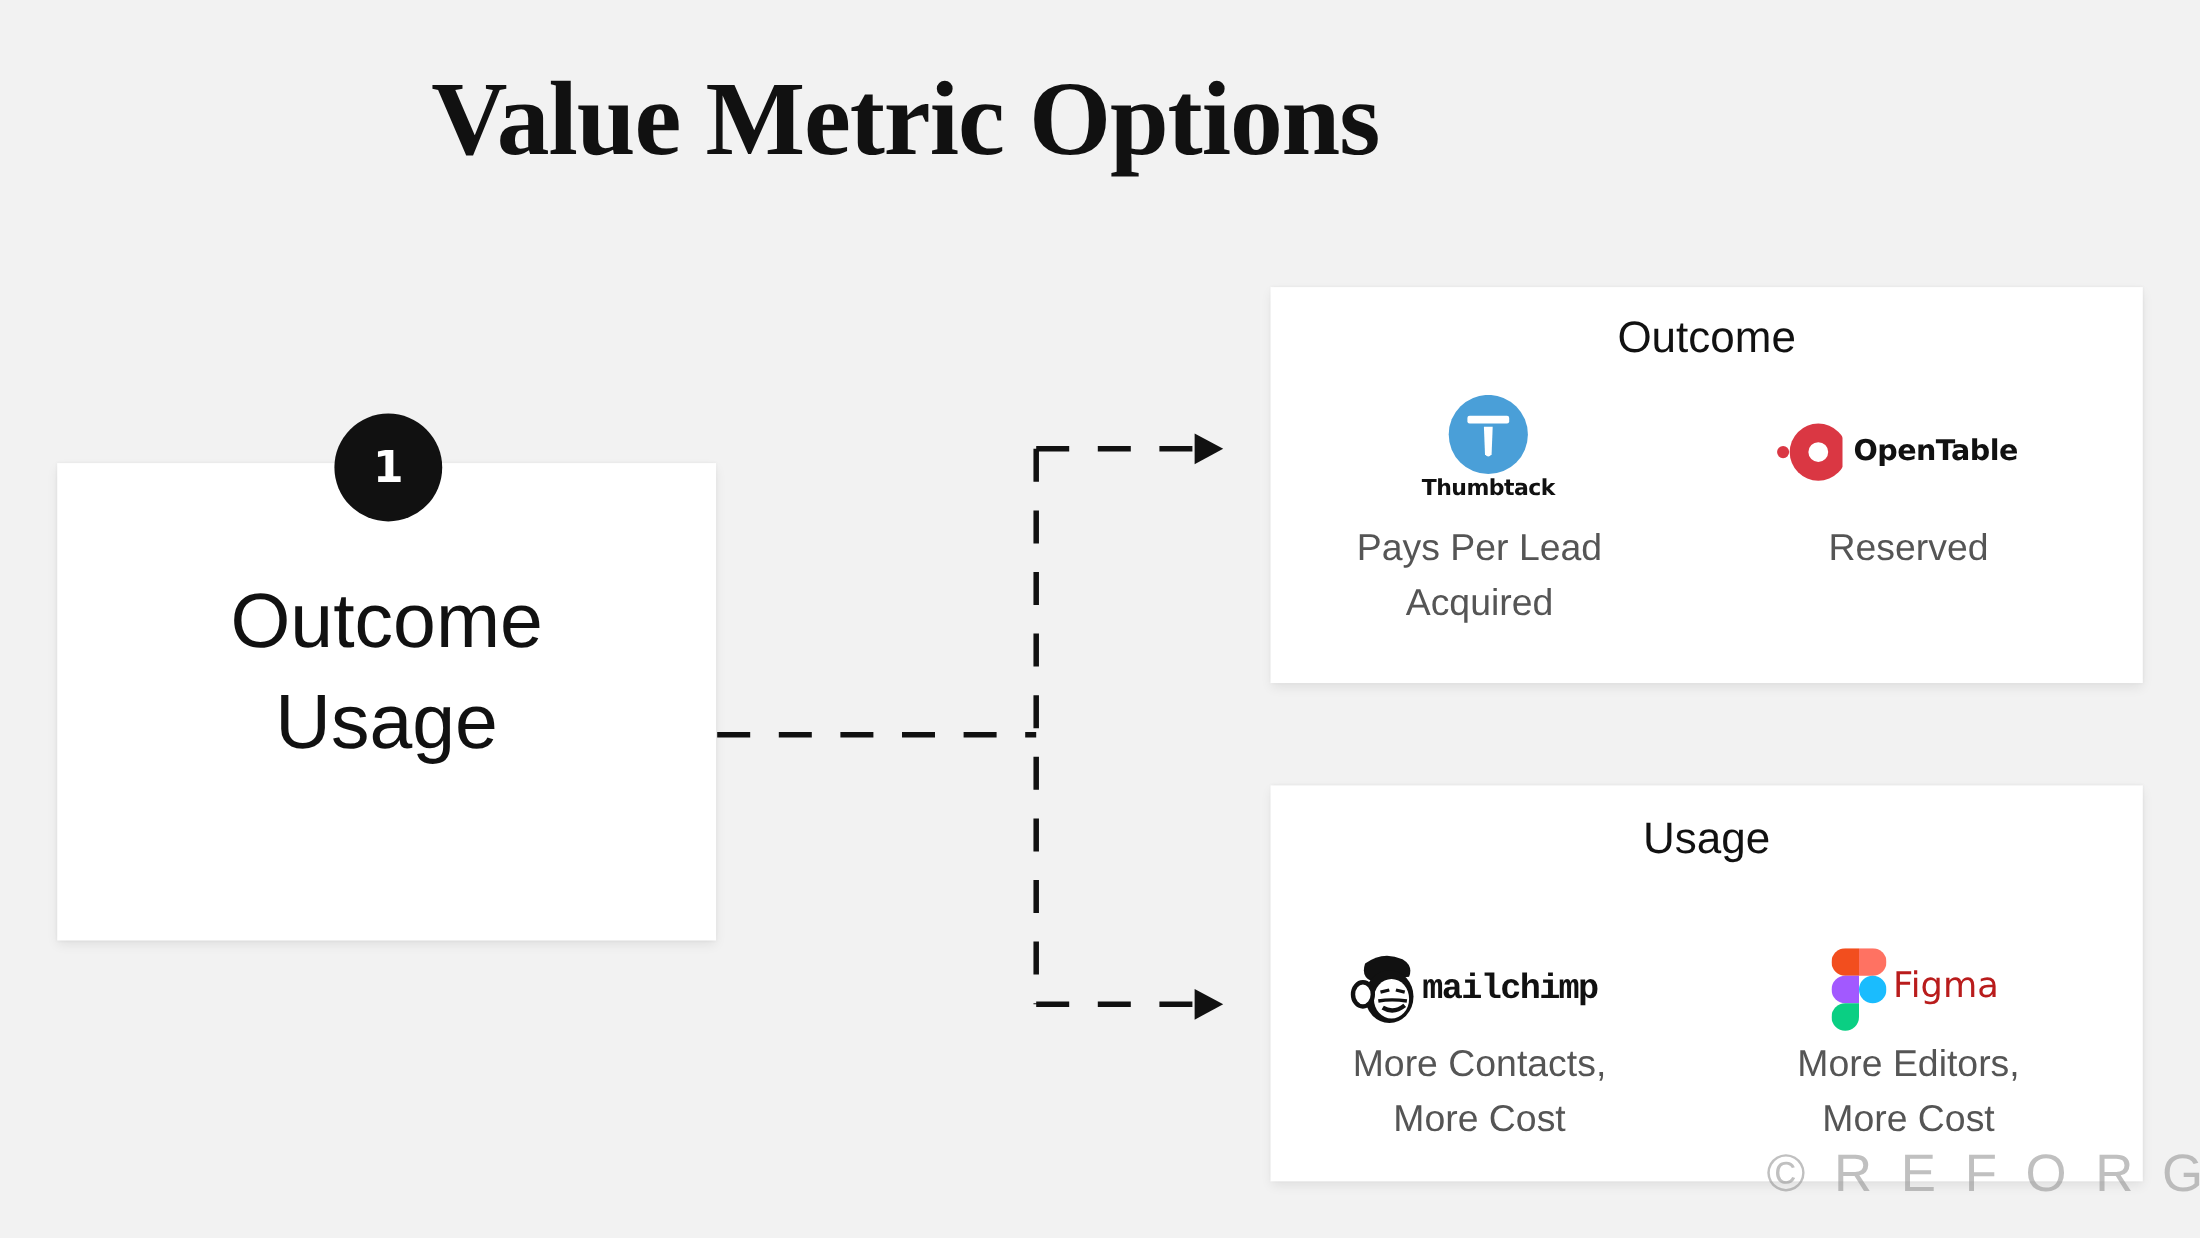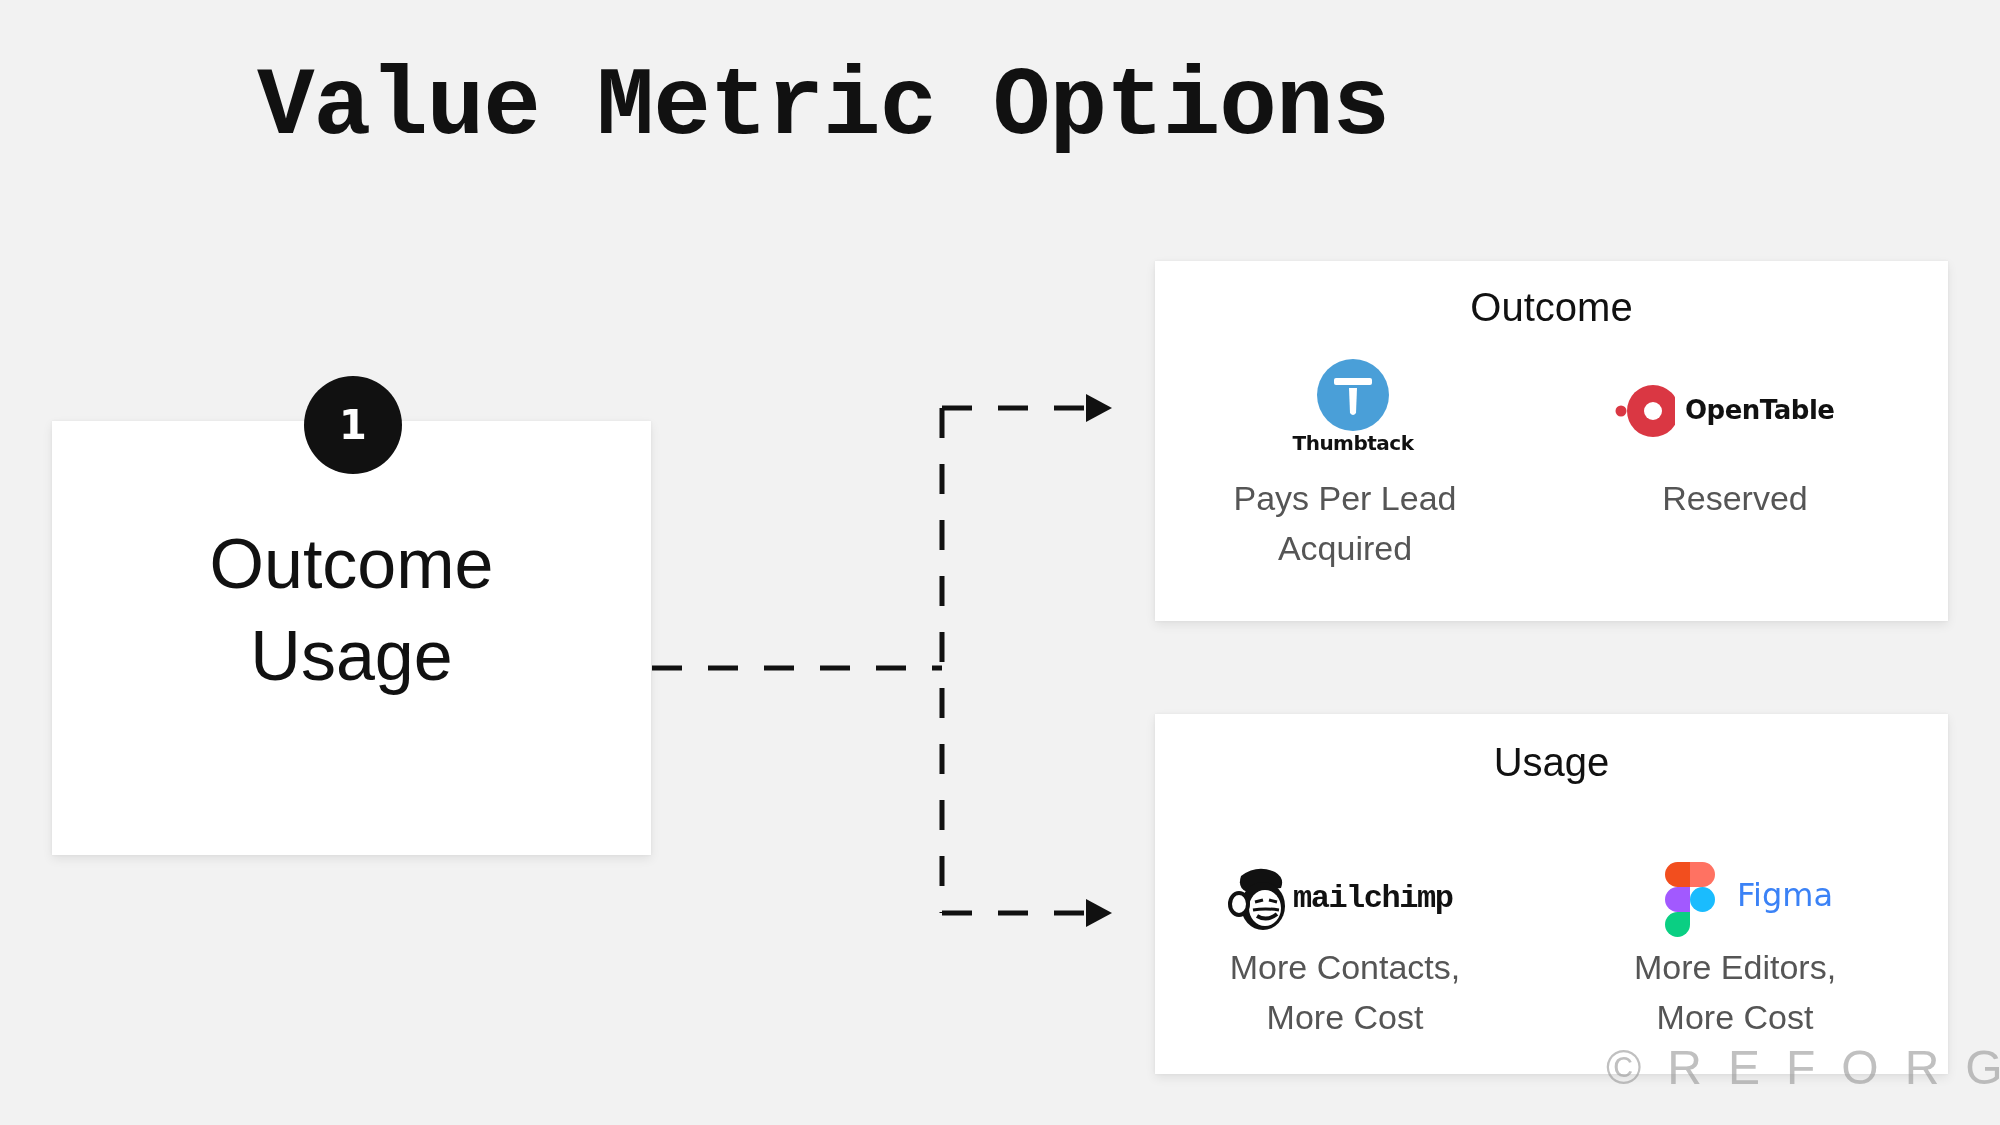--- a/index.html
+++ b/index.html
@@ -2,21 +2,21 @@
 <html><head>
 <meta charset="utf-8">
 <style>
   html, body { margin:0; padding:0; }
   body {
     width:2000px; height:1125px; background:#f2f2f2; position:relative; overflow:hidden;
     font-family:"Liberation Sans", sans-serif; color:#111;
   }
   .title {
     position:absolute; left:0; top:48px; width:1646px; text-align:center;
-    font-family:Liberation Mono, monospace; font-weight:bold; font-size:96px; letter-spacing:-1px;
+    font-family:Liberation Serif, serif; font-weight:bold; font-size:96px; letter-spacing:-1px;
     color:#111; line-height:120px;
   }
   .card {
     position:absolute; background:#fff;
     box-shadow:0 4px 10px rgba(0,0,0,0.08), 0 0 3px rgba(0,0,0,0.05);
   }
   .left-card { left:52px; top:421px; width:599px; height:434px; }
   .badge {
     position:absolute; left:304px; top:376px; width:98px; height:98px; border-radius:50%;
     background:#111; color:#fff; text-align:center; line-height:98px;
@@ -137,21 +137,21 @@
   <div class="col col-right" style="top:0; height:360px;">
 
     <div class="logo" style="left:120px; top:148px; width:200px; height:76px;">
       <svg width="50" height="76" viewBox="0 0 50 76" style="position:absolute; left:0; top:0;">
         <path d="M12.5 0 H25 V25 H12.5 A12.5 12.5 0 0 1 12.5 0 Z" fill="#f24e1e"></path>
         <path d="M25 0 H37.5 A12.5 12.5 0 0 1 37.5 25 H25 Z" fill="#ff7262"></path>
         <path d="M12.5 25 H25 V50 H12.5 A12.5 12.5 0 0 1 12.5 25 Z" fill="#a259ff"></path>
         <circle cx="37.5" cy="37.5" r="12.5" fill="#1abcfe"></circle>
         <path d="M12.5 50 H25 V62.5 A12.5 12.5 0 1 1 12.5 50 Z" fill="#0acf83"></path>
       </svg>
-      <div style="position:absolute; left:72px; top:14px; font-family:'DejaVu Sans', sans-serif; font-size:32px; color:#3b82f6;">Figma</div>
+      <div style="position:absolute; left:56px; top:14px; font-family:'DejaVu Sans', sans-serif; font-size:32px; color:#b91c1c;">Figma</div>
     </div>
     <div class="desc" style="top:228px;">
       <span class="line">More Editors,</span>
       <span class="line">More Cost</span>
     </div>
   </div>
 </div>
 
 <div class="watermark">©REFORGE</div>
 

